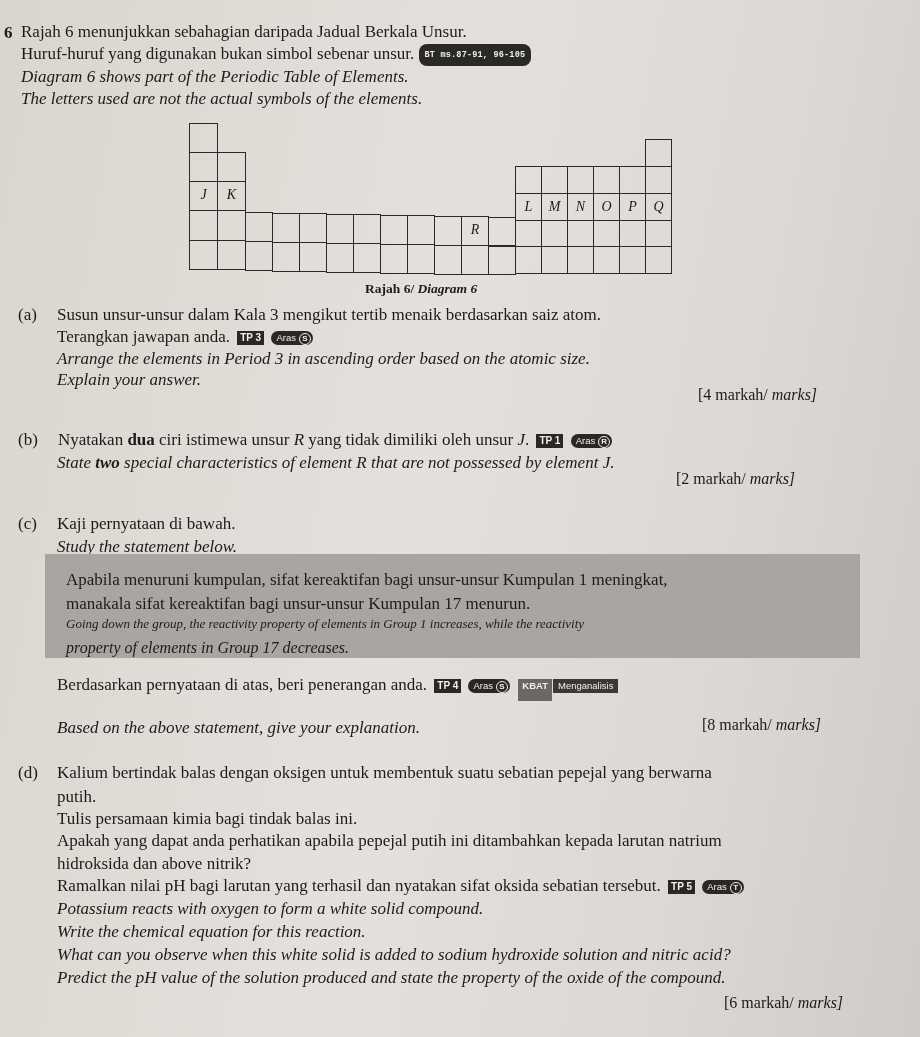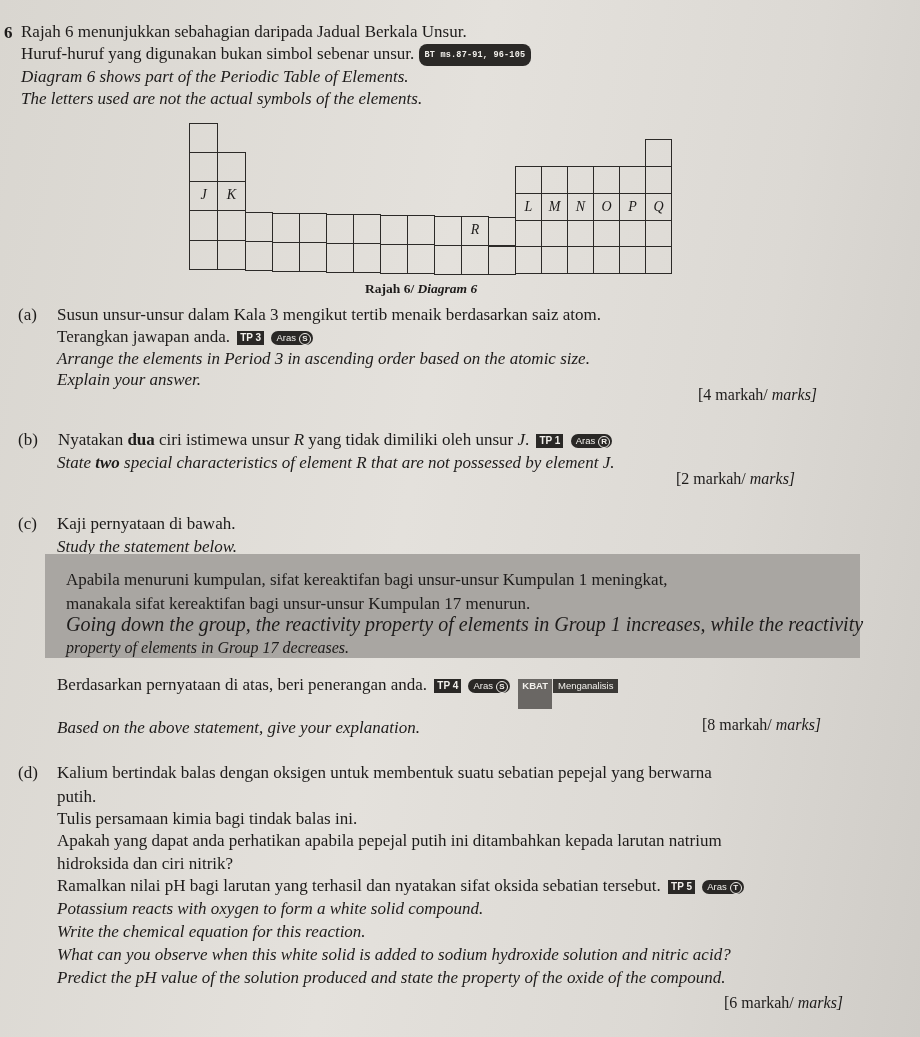--- a/index.html
+++ b/index.html
@@ -29,21 +29,21 @@
       padding:0 2px 0 5px; height:14px; line-height:14px; vertical-align:1px; margin-left:3px;
     }
     .aras .lv {
       display:inline-block; width:10px; height:10px; line-height:10px; border-radius:50%;
       border:1px solid #f2f0ec; text-align:center; font-size:8px; font-weight:bold; margin-left:3px;
       vertical-align:0px;
     }
     .kbat {
       display:inline-block; background:#6a6764; color:#f2f0ec;
       font-family:"Liberation Sans", sans-serif; font-size:9.5px; font-weight:bold;
-      padding:0 4px; height:30px; line-height:14px; vertical-align:1px; margin-left:4px;
+      padding:0 4px; height:22px; line-height:14px; vertical-align:1px; margin-left:4px;
     }
     .menganalisis {
       display:inline-block; background:#3b3936; color:#f2f0ec;
       font-family:"Liberation Sans", sans-serif; font-size:9.5px;
       padding:0 5px; height:14px; line-height:14px; vertical-align:1px; margin-left:1px;
     }
     .cell { position:absolute; border:1.3px solid #2c2a28; box-sizing:border-box;
       font-style:italic; font-size:14px; text-align:center; line-height:25px; }
     .caption { font-weight:bold; font-size:13.5px; }
     .statement {
@@ -163,41 +163,41 @@
   <span class="it">marks]</span>
 </div>
 
 <div class="abs q" style="left:18px; top:514px;">(c)</div>
 <div class="abs q" style="left:57px; top:514px;">Kaji pernyataan di bawah.</div>
 <div class="abs q it" style="left:57px; top:537px;">Study the statement below.</div>
 
 <div class="statement"></div>
 <div class="abs q" style="left:66px; top:570px;">Apabila menuruni kumpulan, sifat kereaktifan bagi unsur-unsur Kumpulan 1 meningkat,</div>
 <div class="abs q" style="left:66px; top:594px;">manakala sifat kereaktifan bagi unsur-unsur Kumpulan 17 menurun.</div>
-<div class="abs q it" style="left:66px; top:614px; font-size:20px;">Going down the group, the reactivity property of elements in Group 1 increases, while the reactivity</div>
+<div class="abs q it" style="left:66px; top:614px; font-size:13px;">Going down the group, the reactivity property of elements in Group 1 increases, while the reactivity</div>
 <div class="abs q it" style="left:66px; top:638px; font-size:16px;">property of elements in Group 17 decreases.</div>
 
 <div class="abs q" style="left:57px; top:675px;">
   <span>Berdasarkan pernyataan di atas, beri penerangan anda.</span>
   <span class="tp">TP 4</span>
   <span class="aras"><span>Aras</span><span class="lv">S</span></span>
   <span class="kbat">KBAT</span><span class="menganalisis">Menganalisis</span>
 </div>
 <div class="abs q it" style="left:57px; top:718px;text-align:right;">Based on the above statement, give your explanation.</div>
 <div class="abs marks" style="left:702px; top:716px;">
   <span>[8 markah/</span>
   <span class="it">marks]</span>
 </div>
 
 <div class="abs q" style="left:18px; top:763px;">(d)</div>
 <div class="abs q" style="left:57px; top:763px;">Kalium bertindak balas dengan oksigen untuk membentuk suatu sebatian pepejal yang berwarna</div>
 <div class="abs q" style="left:57px; top:787px;">putih.</div>
 <div class="abs q" style="left:57px; top:809px;">Tulis persamaan kimia bagi tindak balas ini.</div>
 <div class="abs q" style="left:57px; top:831px;">Apakah yang dapat anda perhatikan apabila pepejal putih ini ditambahkan kepada larutan natrium</div>
-<div class="abs q" style="left:57px; top:854px;">hidroksida dan ciri nitrik?</div>
+<div class="abs q" style="left:57px; top:854px;">hidroksida dan above nitrik?</div>
 <div class="abs q" style="left:57px; top:876px;">
   <span>Ramalkan nilai pH bagi larutan yang terhasil dan nyatakan sifat oksida sebatian tersebut.</span>
   <span class="tp">TP 5</span>
   <span class="aras"><span>Aras</span><span class="lv">T</span></span>
 </div>
 <div class="abs q it" style="left:57px; top:899px;">Potassium reacts with oxygen to form a white solid compound.</div>
 <div class="abs q it" style="left:57px; top:922px;">Write the chemical equation for this reaction.</div>
 <div class="abs q it" style="left:57px; top:945px;">What can you observe when this white solid is added to sodium hydroxide solution and nitric acid?</div>
 <div class="abs q it" style="left:57px; top:968px;">Predict the pH value of the solution produced and state the property of the oxide of the compound.</div>
 <div class="abs marks" style="left:724px; top:994px;">

